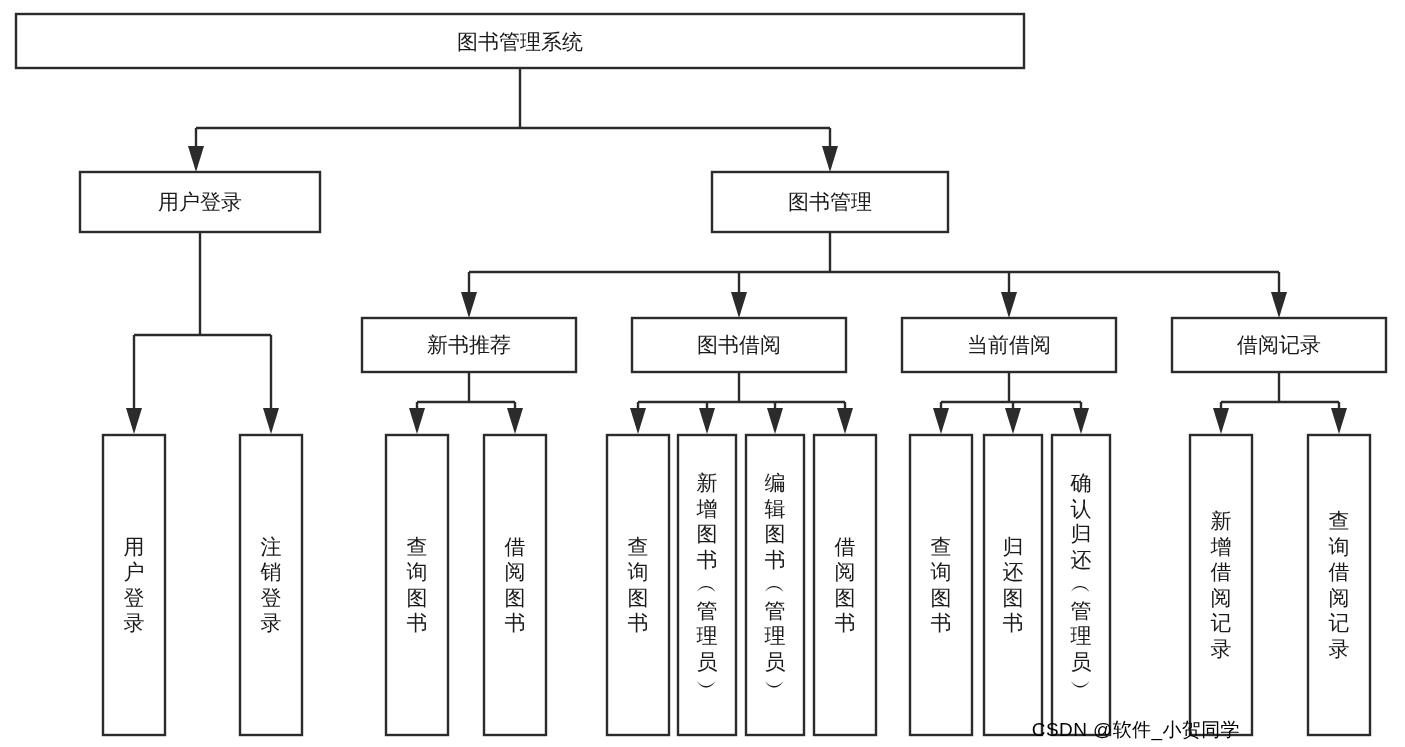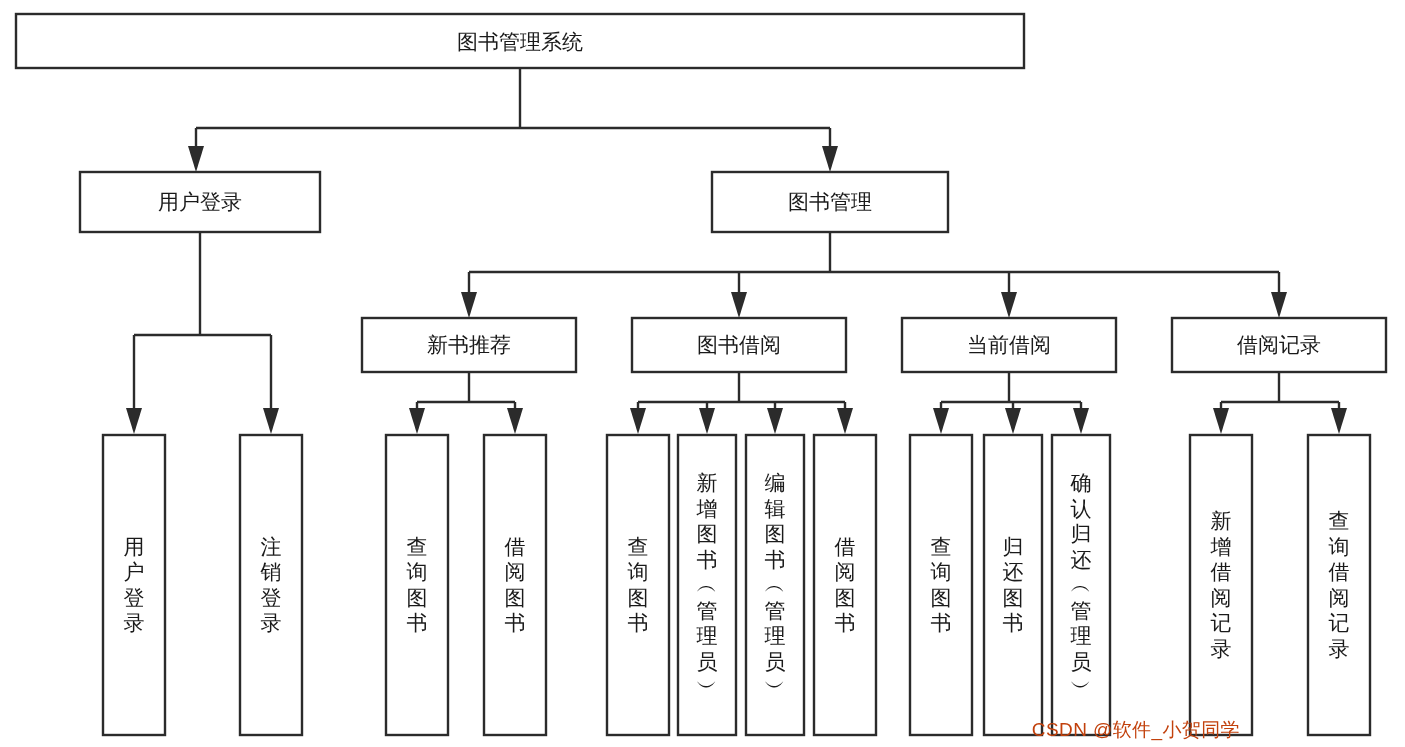--- a/index.html
+++ b/index.html
@@ -53,21 +53,21 @@
     font-size: 21px;
     fill: #1a1a1a;
     text-anchor: middle;
   }
   .watermark {
     position: absolute;
     right: 10px;
     bottom: 4px;
     font-family: "Liberation Sans", "DejaVu Sans", sans-serif;
     font-size: 19px;
-    color: #c2410c;
+    color: #000000;
     white-space: nowrap;
     letter-spacing: 0.4px;
   }
 </style>
 </head>
 <body>
 
 <div id="diagram-root">
 
   <svg id="flow" viewBox="0 0 1405 747">

